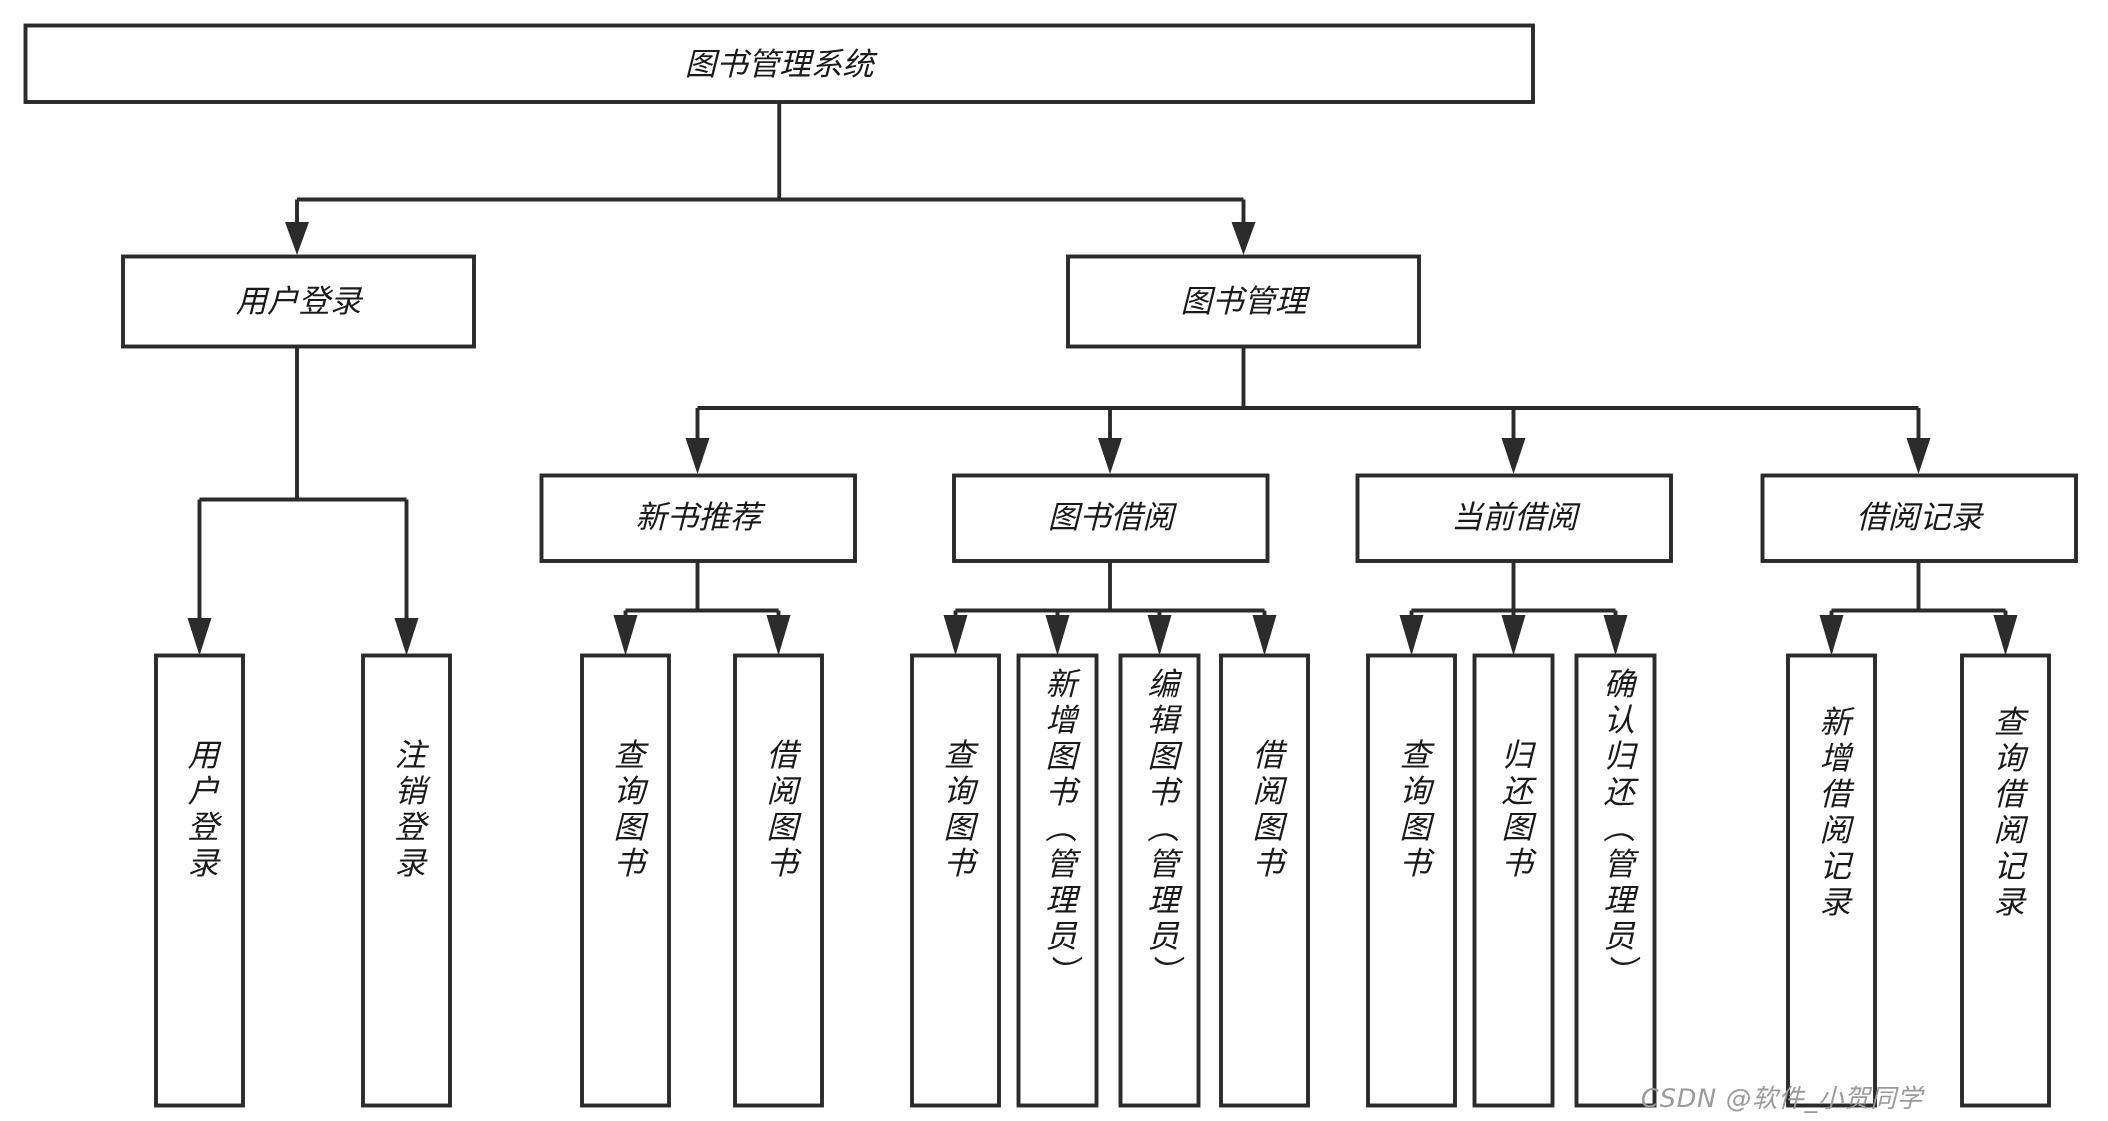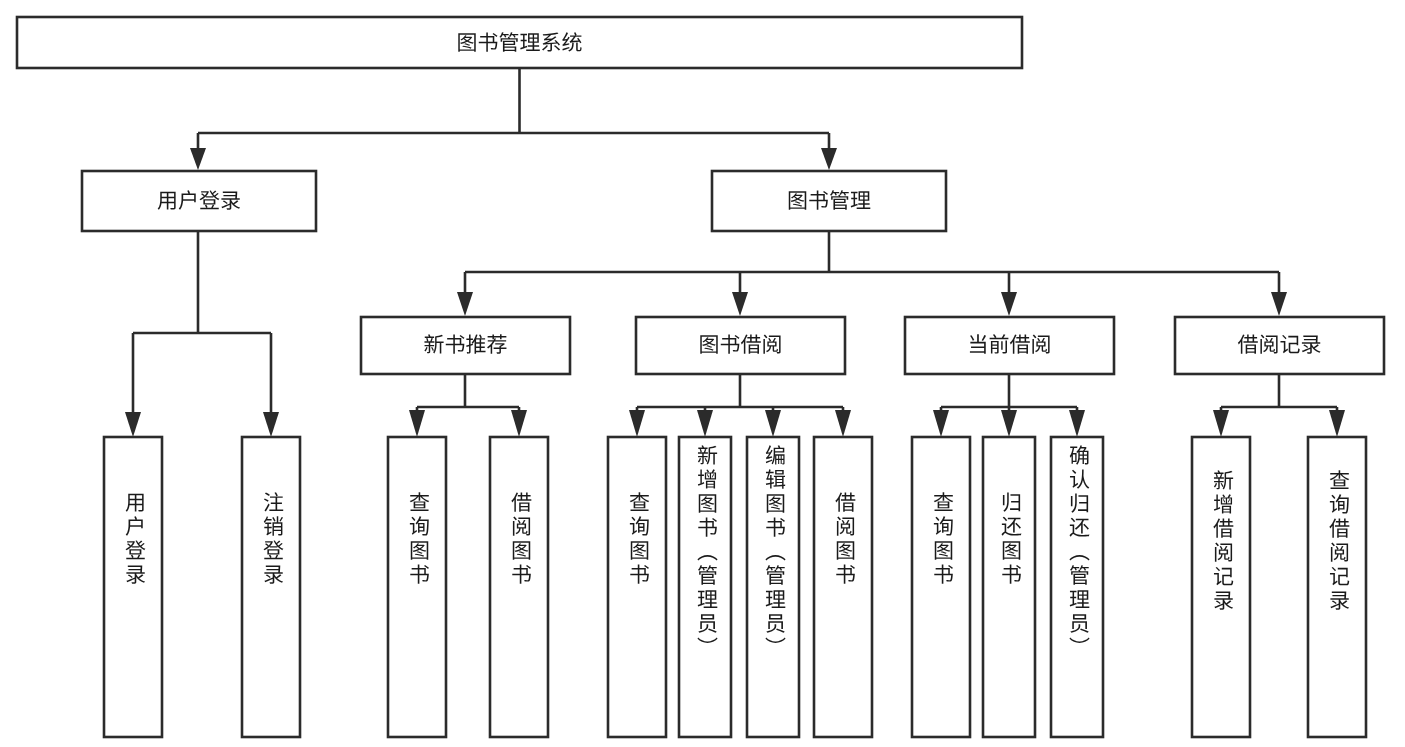--- a/index.html
+++ b/index.html
@@ -12,20 +12,21 @@
     width: 1405px;
     height: 747px;
     overflow: hidden;
     font-family: "DejaVu Sans", "Liberation Sans", sans-serif;
   }
   #diagram-root {
     position: relative;
     width: 1290px;
     height: 747px;
     background: #ffffff;
+    font-style: italic;
   }
   svg.diagram-canvas {
     position: absolute;
     left: 0;
     top: 0;
     width: 1405px;
     height: 747px;
     display: block;
   }
   .node-box {
@@ -246,14 +247,15 @@
     <span class="leaf-label">确认归还（管理员）</span>
   </div>
 
   <div class="leaf-label-wrap" style="left:1192px; top:470px; width:58px; height:267px;">
     <span class="leaf-label">新增借阅记录</span>
   </div>
   <div class="leaf-label-wrap" style="left:1308px; top:470px; width:58px; height:267px;">
     <span class="leaf-label">查询借阅记录</span>
   </div>
 
+  <div class="watermark">CSDN @软件_小贺同学</div>
 
 </div>
 
 </body></html>

